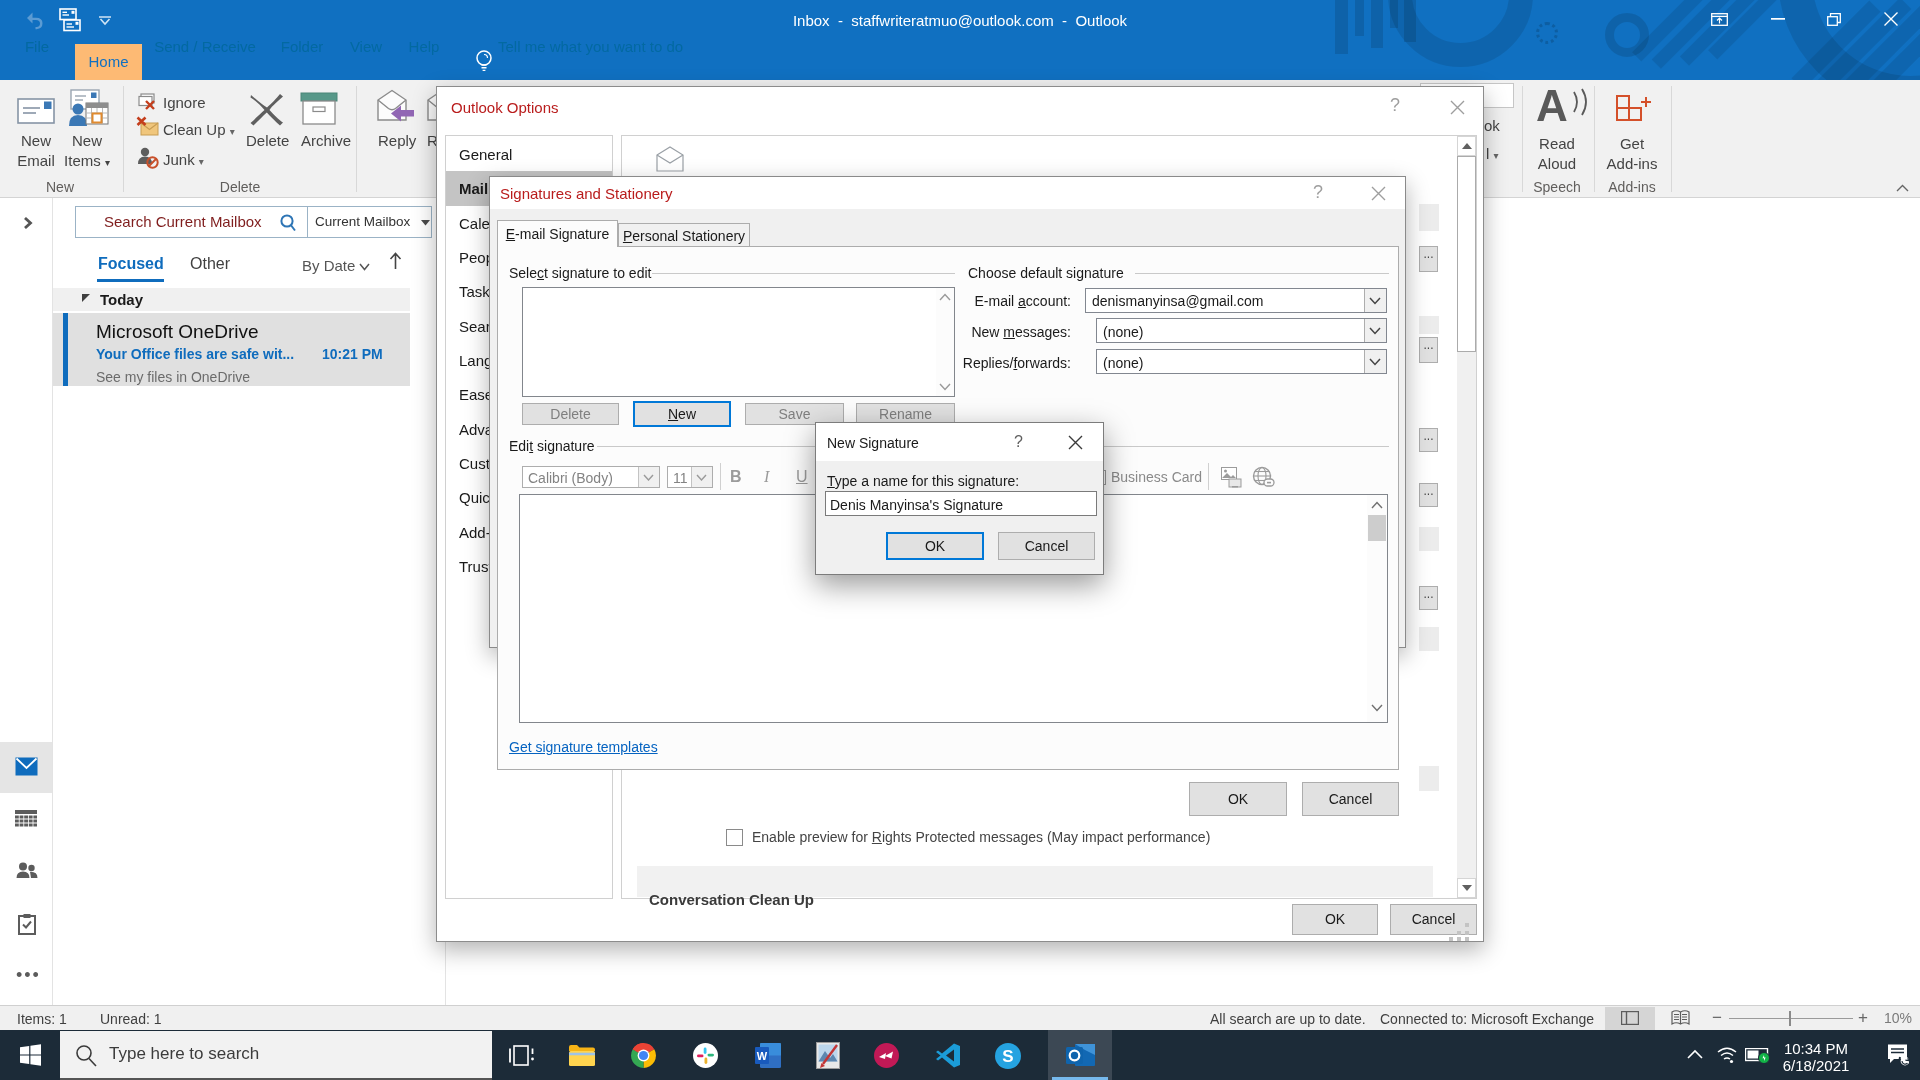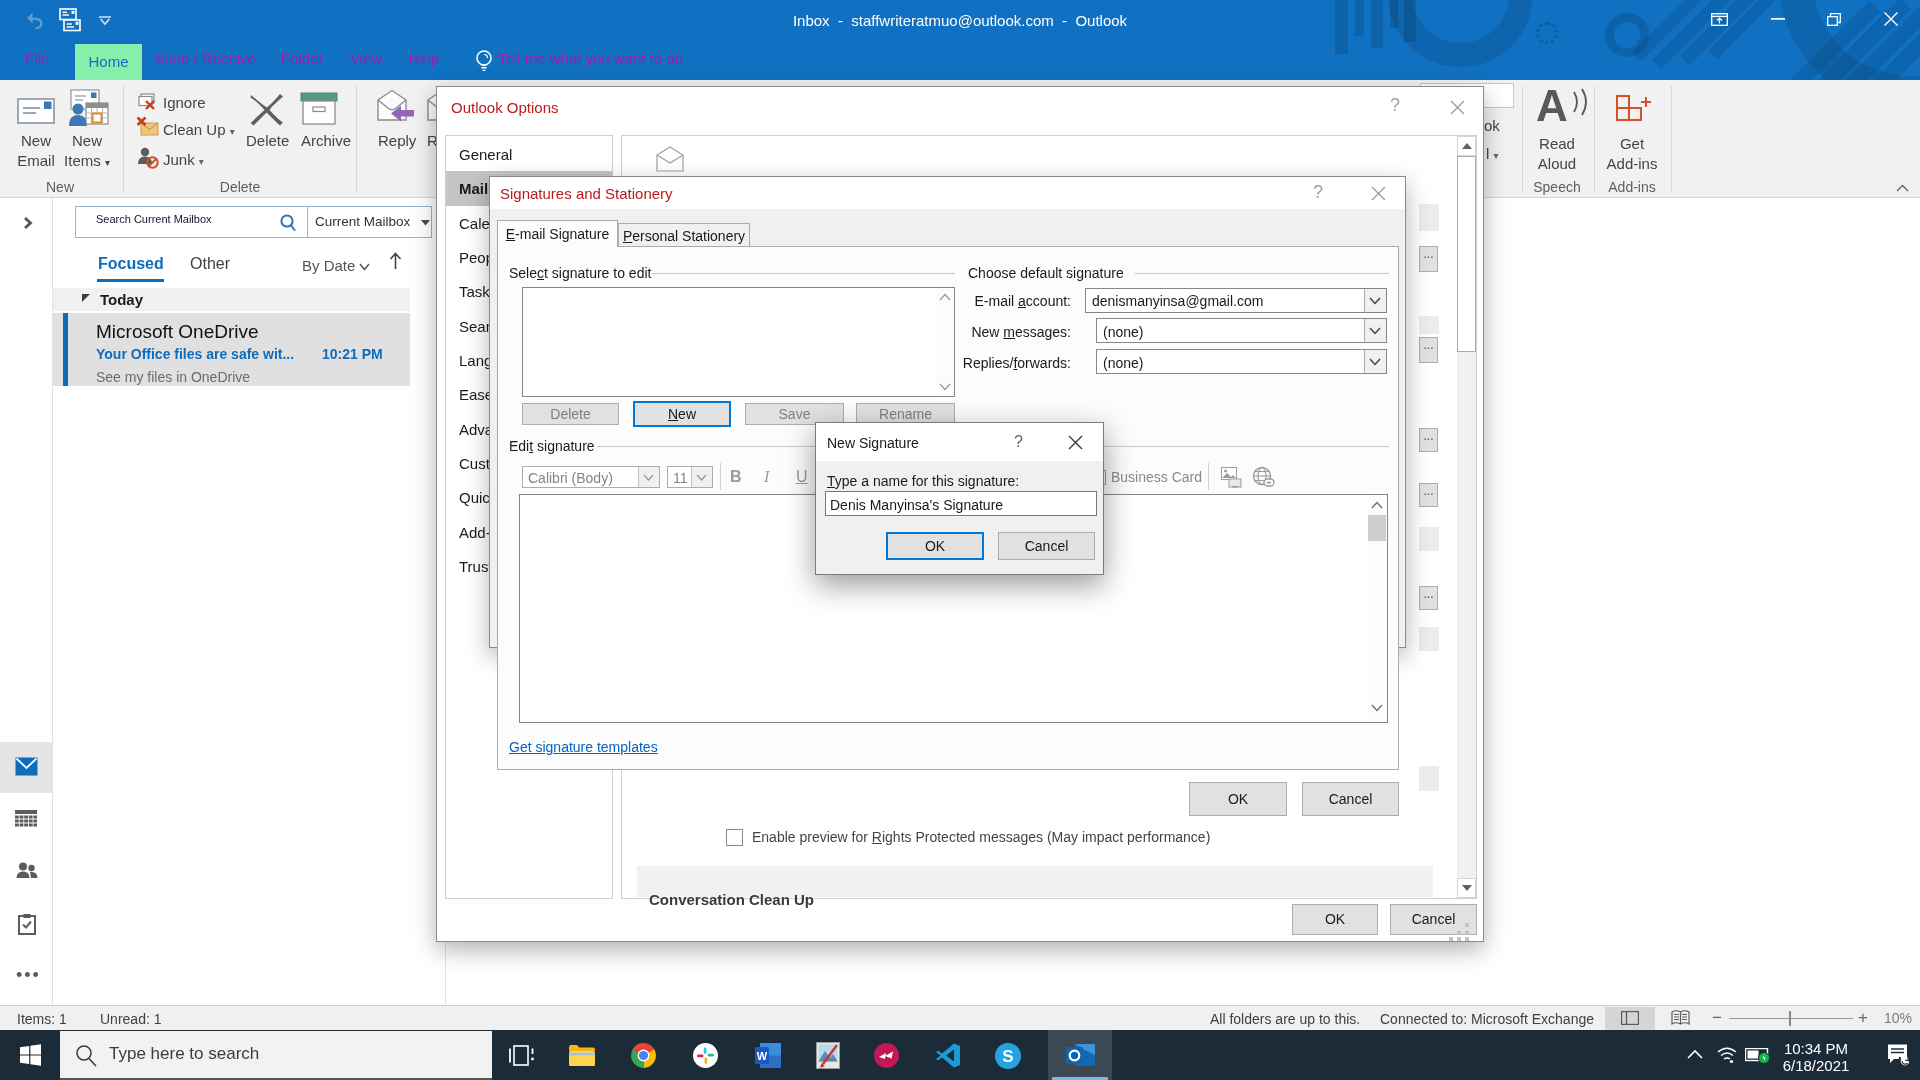--- a/index.html
+++ b/index.html
@@ -5,22 +5,22 @@
   * { margin:0; padding:0; box-sizing:border-box; }
   html,body { width:1920px; height:1080px; overflow:hidden; }
   body { font-family:"Liberation Sans", sans-serif; position:relative; background:#fff; }
   .abs { position:absolute; }
   svg { display:block; }
 
   
   #titlebar { position:absolute; left:0; top:0; width:1920px; height:42px; background:#1070c1; }
   #tabrow   { position:absolute; left:0; top:42px; width:1920px; height:38px; background:#1070c1; }
   #deco     { position:absolute; left:1300px; top:0; width:620px; height:80px; overflow:hidden; }
-  .tab { position:absolute; top:40px; height:38px; line-height:38px; color:#a21caf; font-size:15px; text-align:center; }
-  #hometab { position:absolute; left:75px; top:44px; width:67px; height:36px; background:#86efac; color:#1070c1; font-size:15px; text-align:center; line-height:36px; }
+  .tab { position:absolute; top:28px; height:38px; line-height:38px; color:#0369a1; font-size:15px; text-align:center; }
+  #hometab { position:absolute; left:75px; top:44px; width:67px; height:36px; background:#fdba74; color:#1070c1; font-size:15px; text-align:center; line-height:36px; }
   #titletext { position:absolute; top:0; left:0; width:1920px; height:42px; line-height:42px; text-align:center; color:#fff; font-size:15px; }
 
   
   #ribbon { position:absolute; left:0; top:80px; width:1920px; height:118px; background:#f1f1f1; border-bottom:1px solid #d4d4d4; }
   .rsep { position:absolute; top:6px; height:106px; width:1px; background:#d8d8d8; }
   .rlabel { position:absolute; font-size:14px; color:#605e5c; text-align:center; top:99px; }
   .rtext { position:absolute; font-size:15px; color:#444; }
   .bigbtn { position:absolute; text-align:center; font-size:15px; color:#444; line-height:20px; }
 
   
@@ -294,21 +294,21 @@
     <path d="M5 10.5 L8 13.5 L13 7.5" fill="none" stroke="#5c5c5c" stroke-width="2"></path>
   </svg>
 
   <div class="abs" style="left:16px; top:965px; width:30px; color:#5c5c5c; font-size:18px; letter-spacing:2px;">•••</div>
 </div>
 
 <div id="maillist">
 
   <div class="abs" style="left:75px; top:206px; width:357px; height:32px; background:#fff; border:1px solid #9bb3c6;"></div>
   <div class="abs" style="left:307px; top:206px; width:1px; height:32px; background:#9bb3c6;"></div>
-  <div class="abs" style="left:96px; top:213px; font-size:11px; color:#0f172a;">Search Current Mailbox</div>
+  <div class="abs" style="left:104px; top:213px; font-size:15px; color:#7f1d1d;">Search Current Mailbox</div>
   <svg class="abs" style="left:279px; top:214px;" width="18" height="18" viewBox="0 0 18 18">
     <circle cx="8" cy="7" r="5.6" fill="none" stroke="#2e75b5" stroke-width="2"></circle>
     <line x1="11.8" y1="11" x2="16" y2="16.5" stroke="#2e75b5" stroke-width="2"></line>
   </svg>
   <div class="abs" style="left:315px; top:214px; font-size:13.5px; color:#333;">Current Mailbox</div>
   <svg class="abs" style="left:421px; top:220px;" width="9" height="6" viewBox="0 0 9 6">
       <path d="M0 0 L4.5 5.5 L9 0" fill="#4a4a4a"></path>
     </svg>
 
   <div class="abs" style="left:98px; top:255px; font-size:16px; font-weight:bold; color:#0f6cbd;">Focused</div>
@@ -330,21 +330,21 @@
   <div class="abs" style="left:63px; top:313px; width:5px; height:73px; background:#0f6cbd;"></div>
   <div class="abs" style="left:96px; top:321px; font-size:19px; color:#111;">Microsoft OneDrive</div>
   <div class="abs" style="left:96px; top:346px; font-size:14px; font-weight:bold; color:#0f6cbd;">Your Office files are safe wit...</div>
   <div class="abs" style="left:322px; top:346px; font-size:14px; font-weight:bold; color:#0f6cbd;">10:21 PM</div>
   <div class="abs" style="left:96px; top:369px; font-size:14px; color:#6b6b6b;">See my files in OneDrive</div>
 </div>
 
 <div id="statusbar">
   <span style="position:absolute; left:17px; top:5px;">Items: 1</span>
   <span style="position:absolute; left:100px; top:5px;">Unread: 1</span>
-  <span style="position:absolute; left:1210px; top:5px;">All folders are up to this.</span>
+  <span style="position:absolute; left:1210px; top:5px;">All search are up to date.</span>
   <span style="position:absolute; left:1380px; top:5px;">Connected to: Microsoft Exchange</span>
   <div class="abs" style="left:1605px; top:1px; width:50px; height:23px; background:#d5d5d5;"></div>
   <svg class="abs" style="left:1621px; top:5px;" width="18" height="14" viewBox="0 0 18 14">
     <rect x="0.5" y="0.5" width="17" height="13" fill="none" stroke="#5c5c5c" stroke-width="1.4"></rect>
     <line x1="5.5" y1="0.5" x2="5.5" y2="13.5" stroke="#5c5c5c" stroke-width="1.4"></line>
   </svg>
   <svg class="abs" style="left:1671px; top:4px;" width="19" height="16" viewBox="0 0 19 16">
     <path d="M9.5 2 Q5 -0.5 1 2 L1 14 Q5 11.5 9.5 14 Q14 11.5 18 14 L18 2 Q14 -0.5 9.5 2 Z" fill="none" stroke="#5c5c5c" stroke-width="1.2"></path>
     <line x1="9.5" y1="2" x2="9.5" y2="14" stroke="#5c5c5c" stroke-width="1.2"></line>
     <g stroke="#5c5c5c" stroke-width="1">

